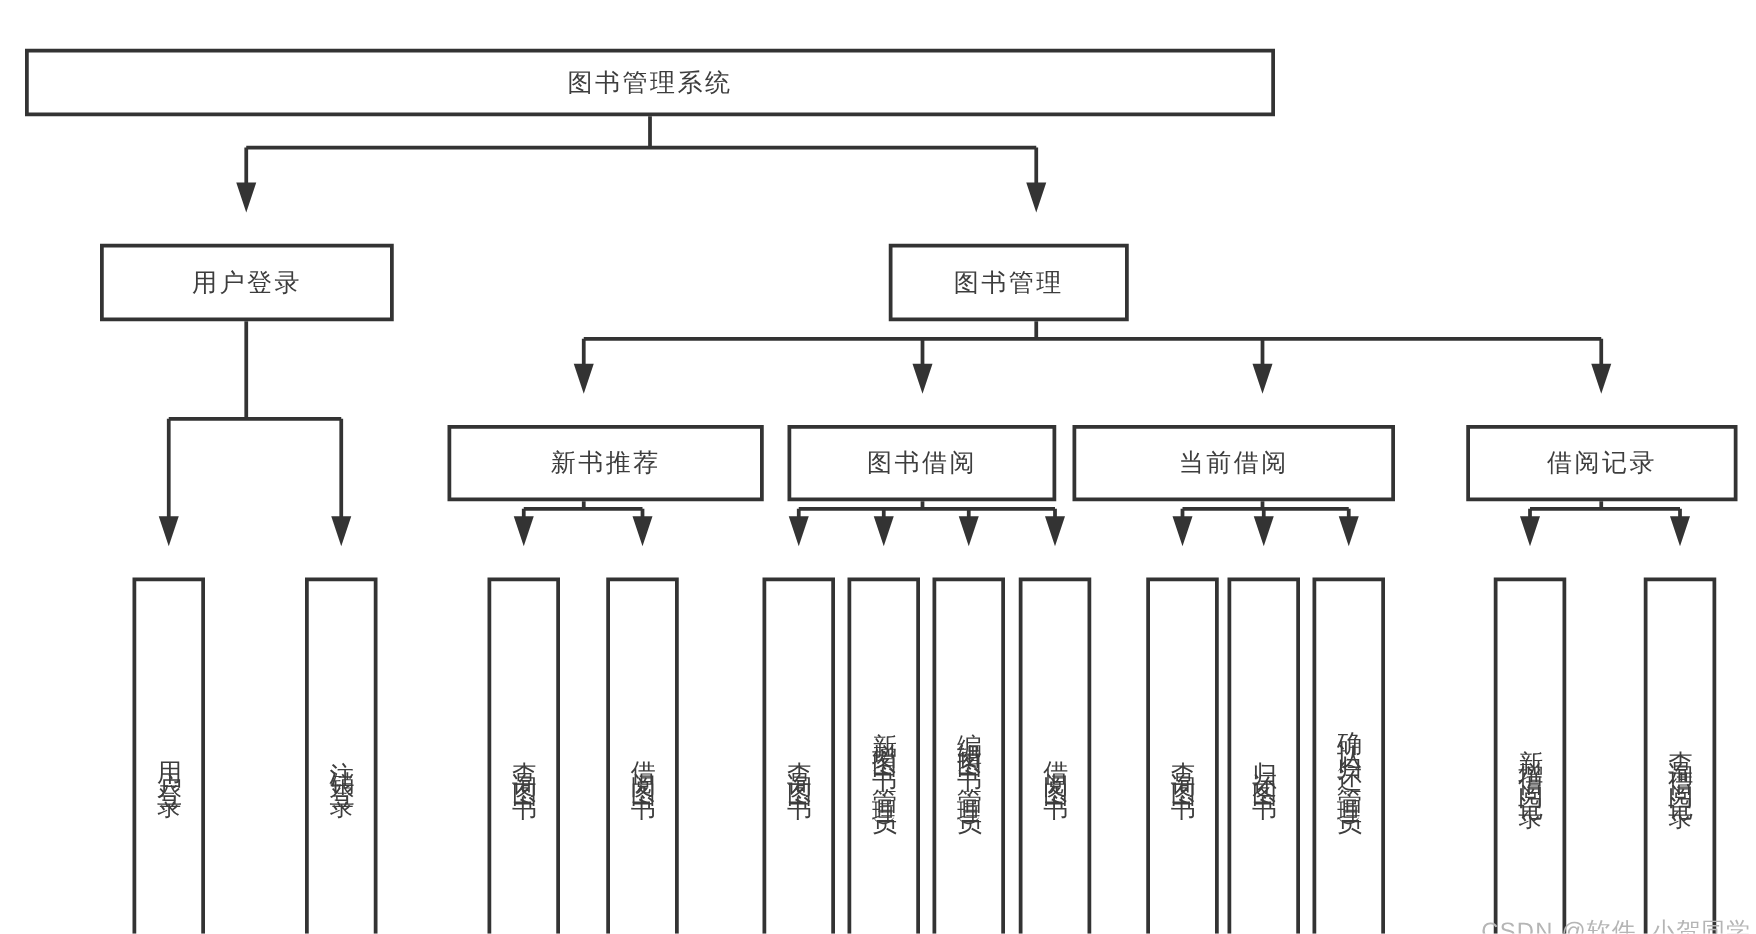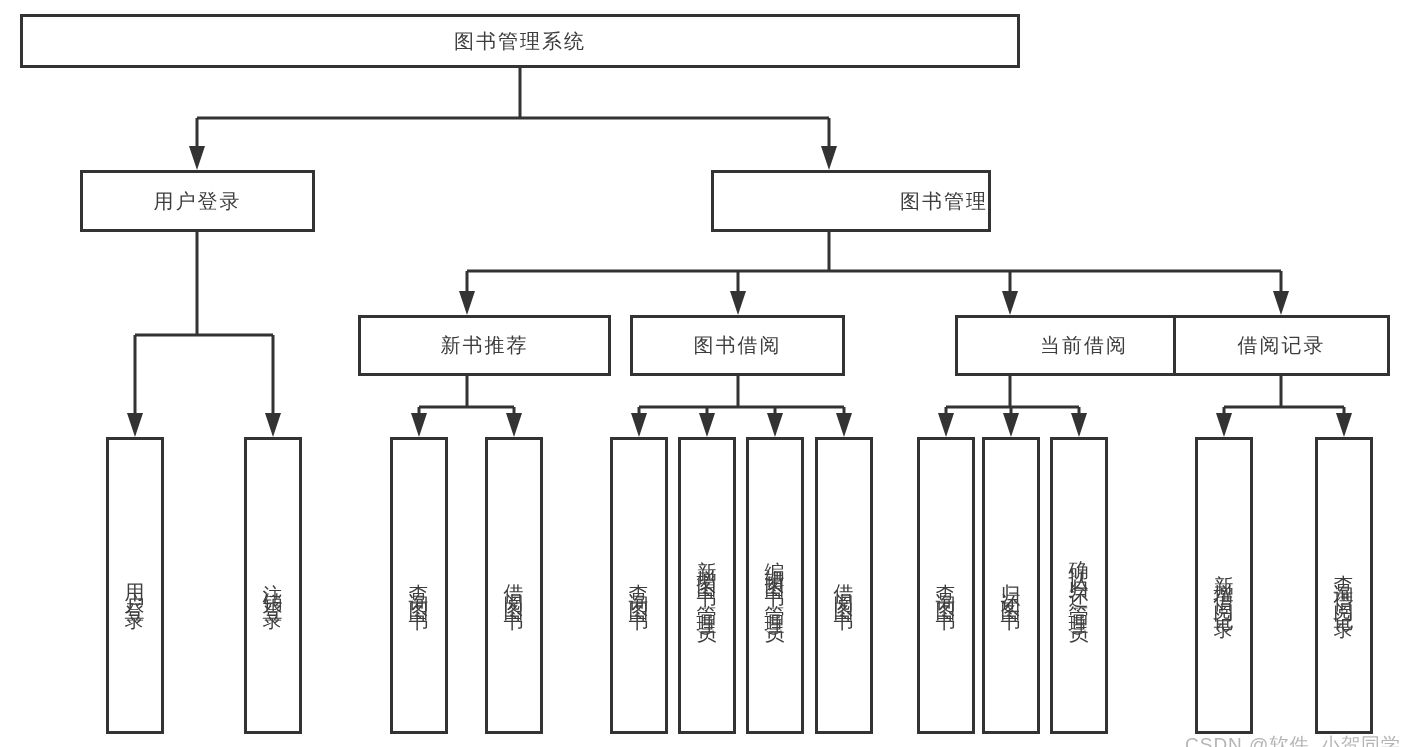--- a/index.html
+++ b/index.html
@@ -13,20 +13,21 @@
   }
   .box {
     position: absolute;
     box-sizing: border-box;
     border: 3px solid #333333;
     background: #ffffff;
     display: flex;
     align-items: center;
     justify-content: center;
     color: #3d3d3d;
+    margin-top: 25px;
   }
   .hbox span {
     font-size: 20px;
     letter-spacing: 2px;
     white-space: nowrap;
   }
   .leaf span {
     writing-mode: vertical-rl;
     font-size: 20px;
     letter-spacing: 9px;
@@ -105,31 +106,31 @@
     </g>
   </svg>
 
   <div class="box hbox" style="left:20px;top:14px;width:1000px;height:54px;">
     <span>图书管理系统</span>
   </div>
 
   <div class="box hbox" style="left:80px;top:170px;width:235px;height:62px;">
     <span>用户登录</span>
   </div>
-  <div class="box hbox" style="left:711px;top:170px;width:280px;height:62px;justify-content:flex-end;">
+  <div class="box hbox" style="left:711px;top:170px;width:192px;height:62px;">
     <span>图书管理</span>
   </div>
 
   <div class="box hbox" style="left:358px;top:315px;width:253px;height:61px;">
     <span>新书推荐</span>
   </div>
   <div class="box hbox" style="left:630px;top:315px;width:215px;height:61px;">
     <span>图书借阅</span>
   </div>
-  <div class="box hbox" style="left:955px;top:315px;width:258px;height:61px;">
+  <div class="box hbox" style="left:858px;top:315px;width:258px;height:61px;">
     <span>当前借阅</span>
   </div>
   <div class="box hbox" style="left:1173px;top:315px;width:217px;height:61px;">
     <span>借阅记录</span>
   </div>
 
   <div class="box leaf" style="left:106px;top:437px;width:58px;height:297px;">
     <span>用户登录</span>
   </div>
   <div class="box leaf" style="left:244px;top:437px;width:58px;height:297px;">

